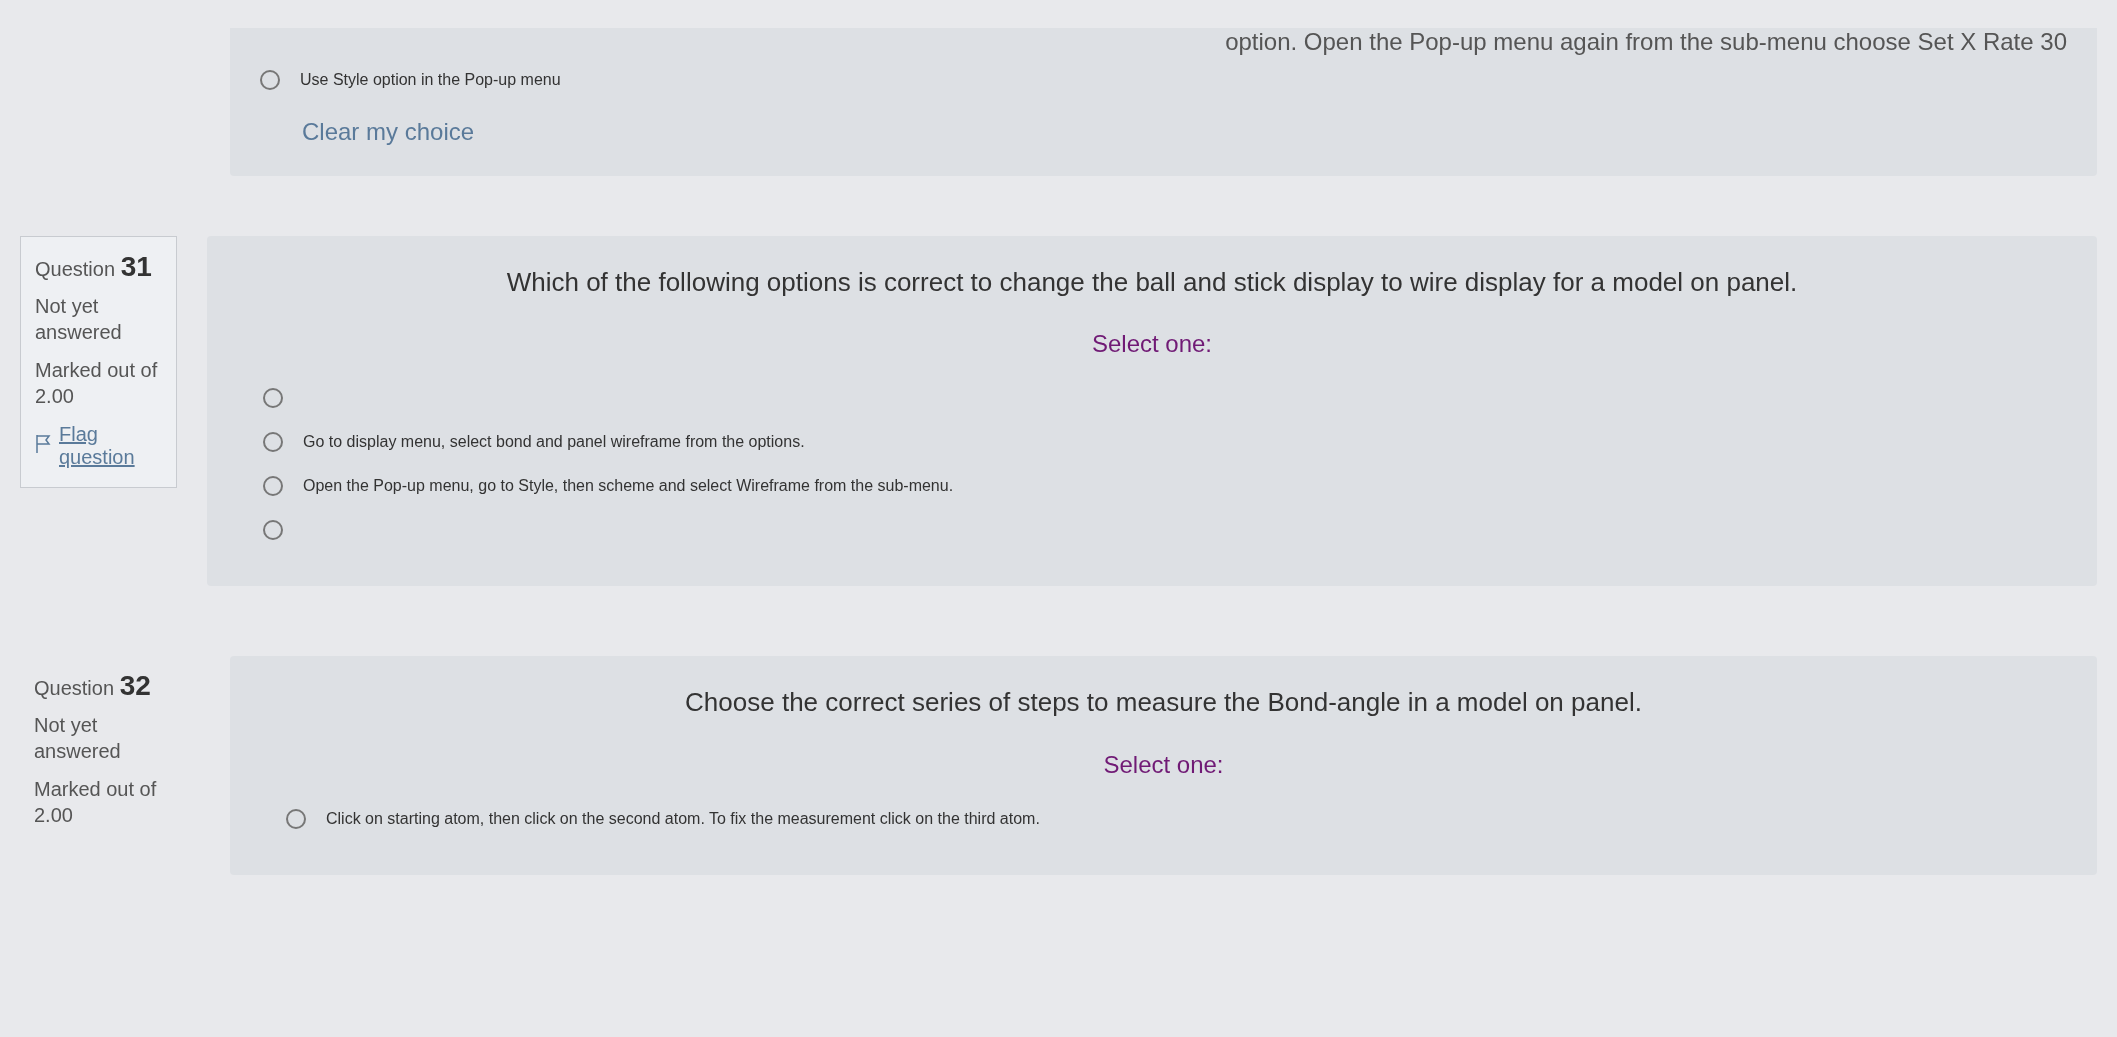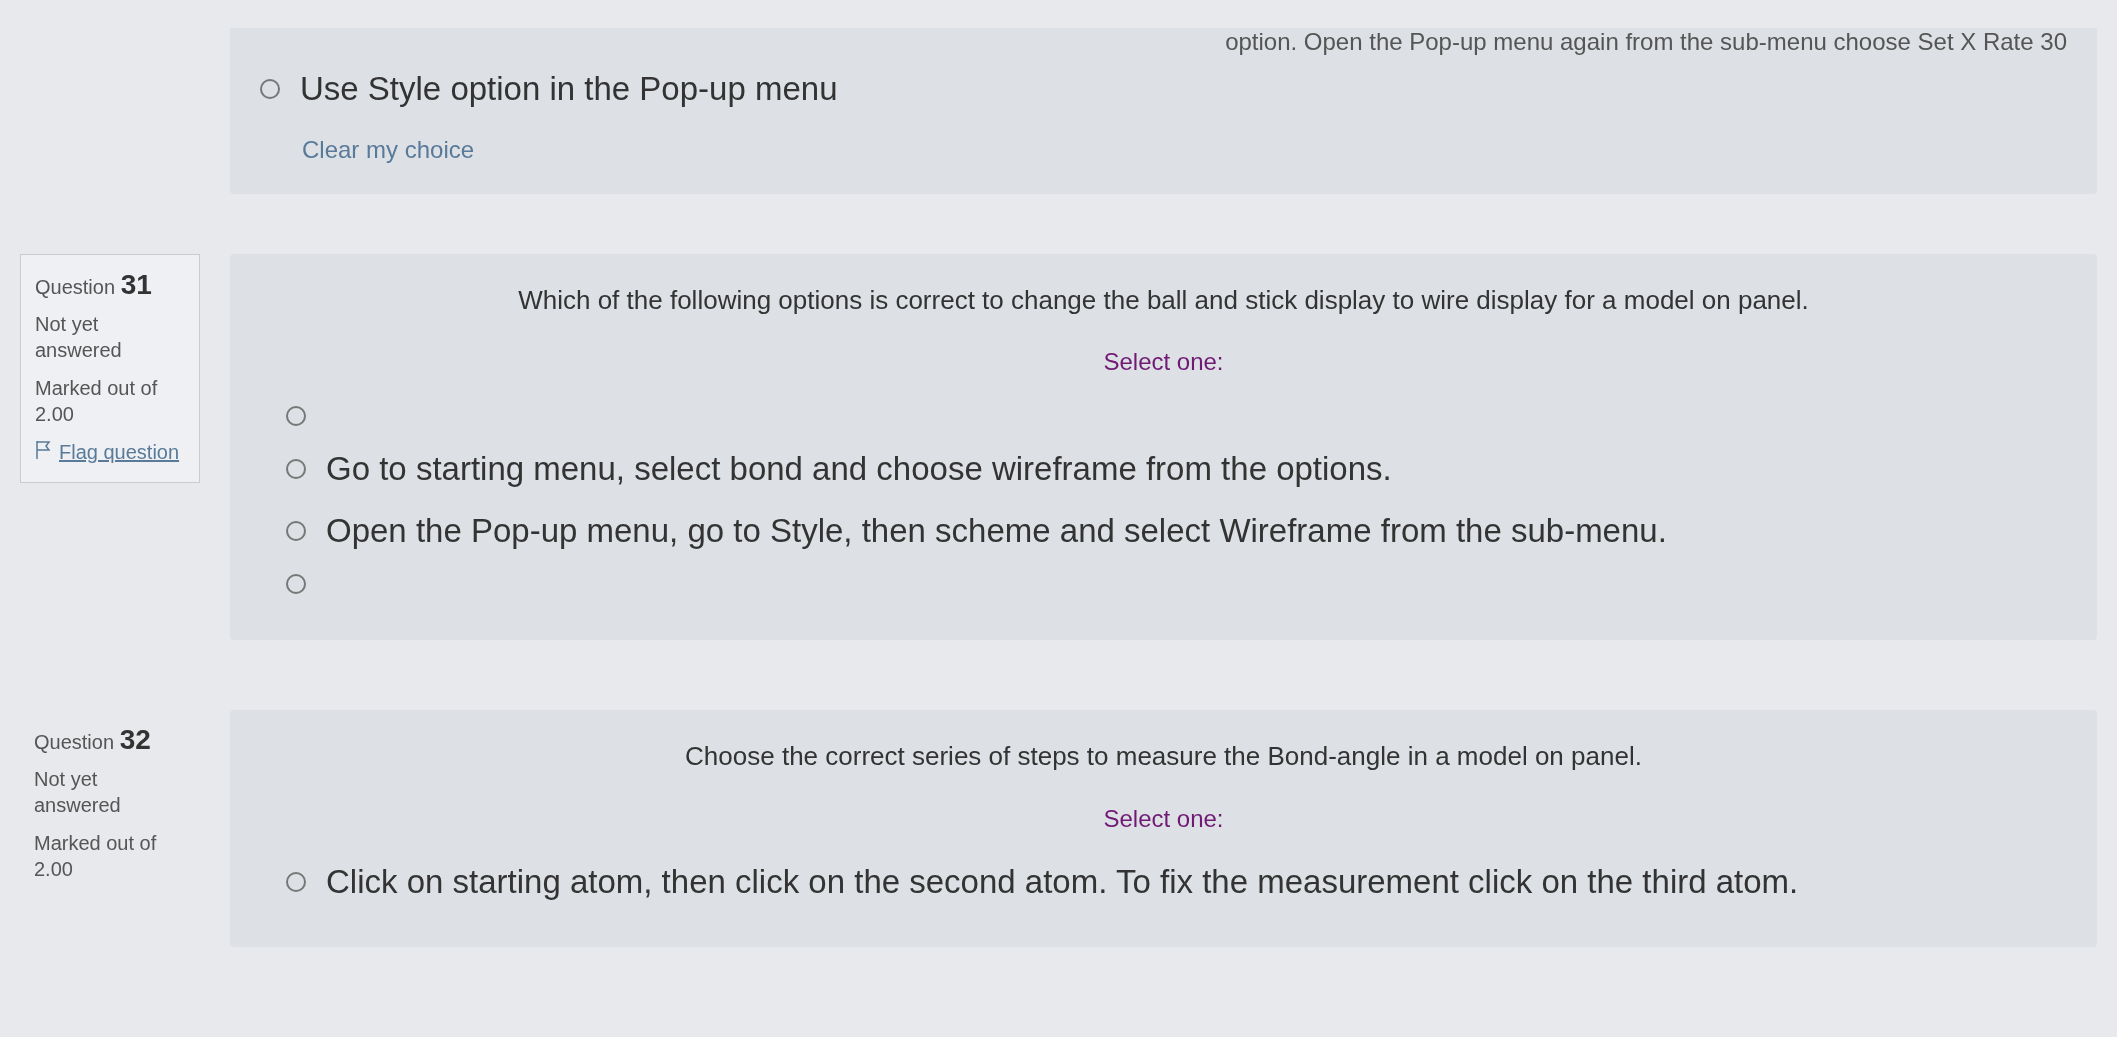--- a/index.html
+++ b/index.html
@@ -28,39 +28,39 @@
   gap: 20px;
 }
 .radio {
   width: 20px;
   height: 20px;
   border: 2px solid #777;
   border-radius: 50%;
   flex-shrink: 0;
 }
 .option-text {
-  font-size: 33px;
+  font-size: 16px;
   color: #333;
 }
 .clear-link {
   color: #5a7a9a;
   font-size: 24px;
   margin-top: 18px;
   margin-left: 42px;
   display: inline-block;
   cursor: pointer;
 }
 .question-block {
   display: flex;
   gap: 30px;
   margin-top: 60px;
   align-items: flex-start;
 }
 .info-card {
-  width: 180px;
+  width: 157px;
   background: #eef0f3;
   border: 1px solid #c8cbd0;
   padding: 14px 14px 18px 14px;
   font-size: 20px;
   color: #555;
 }
 .info-card .qline { margin-bottom: 10px; }
 .info-card .qnum { font-size: 28px; font-weight: bold; color: #333; }
 .info-card .status { margin-bottom: 12px; line-height: 1.3; }
 .info-card .marked { margin-bottom: 14px; line-height: 1.3; }
@@ -141,21 +141,21 @@
 
     <div class="content-card">
       <div class="qtext">Which  of the following options is correct to change the  ball and stick display to  wire display for a model on panel.</div>
       <div class="select-label">Select one:</div>
       <div class="options">
         <div class="radio-row">
           <span class="radio"></span>
         </div>
         <div class="radio-row">
           <span class="radio"></span>
-          <span class="option-text">Go to starting menu,  select bond and choose wireframe from the options.</span>
+          <span class="option-text">Go to display menu,  select bond and panel wireframe from the options.</span>
         </div>
         <div class="radio-row">
           <span class="radio"></span>
           <span class="option-text">Open the Pop-up menu, go to Style, then scheme and select Wireframe from the sub-menu.</span>
         </div>
         <div class="radio-row">
           <span class="radio"></span>
         </div>
       </div>
     </div>

